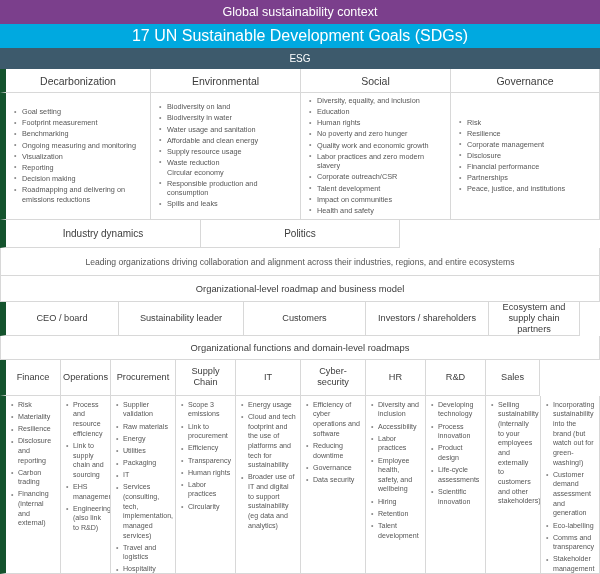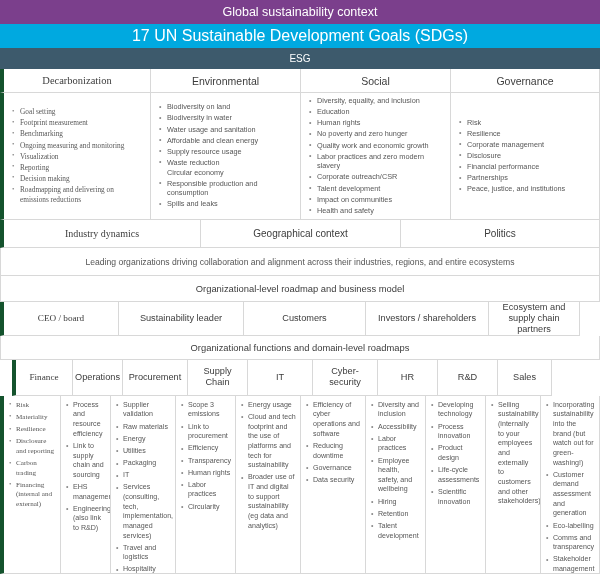--- a/index.html
+++ b/index.html
@@ -57,22 +57,21 @@
     border-left: 1px solid #d8d8d8;
     border-bottom: 1px solid #d8d8d8;
     background: #ffffff;
     display: flex;
     align-items: center;
     justify-content: center;
     text-align: center;
     padding: 2px 3px;
   }
   .cell:first-child {
-    border-left: 4px solid #14532d;
-    font-family: Liberation Serif, serif;
+    border-left: 6px solid #14532d;
   }
   .row.row-bordered-right .cell:last-child {
     border-right: 1px solid #d8d8d8;
   }
 
   
   .row-esg-head {
     height: 26px;
   }
   .row-esg-head .cell {
@@ -165,21 +164,20 @@
   }
   .w-ceo { width: 118px; }
   .w-sustlead { width: 125px; }
   .w-customers { width: 122px; }
   .w-investors { width: 123px; }
   .w-ecosystem { width: 92px; }
 
   
   .row-func-head {
     height: 38px;
-    padding-left: 12px;
   }
   .row-func-head .cell {
     font-size: 9.2px;
     color: #3c3c3c;
     line-height: 1.18;
   }
 
   
   .row-func-body {
     flex: 1 1 auto;
@@ -290,23 +288,20 @@
           <li>Peace, justice, and institutions</li>
         </ul>
     </div>
   </div>
 
   <div class="row row-context row-bordered-right">
     <div class="cell">
       <span>Industry dynamics</span>
     </div>
     <div class="cell">
-      <span>Geographical context</span>
-    </div>
-    <div class="cell">
       <span>Politics</span>
     </div>
   </div>
 
   <div class="row-full row-leading">
     <span>Leading organizations driving collaboration and alignment across their industries, regions, and entire ecosystems</span>
   </div>
 
   <div class="row-full row-orgroadmap">
     <span>Organizational-level roadmap and business model</span>

